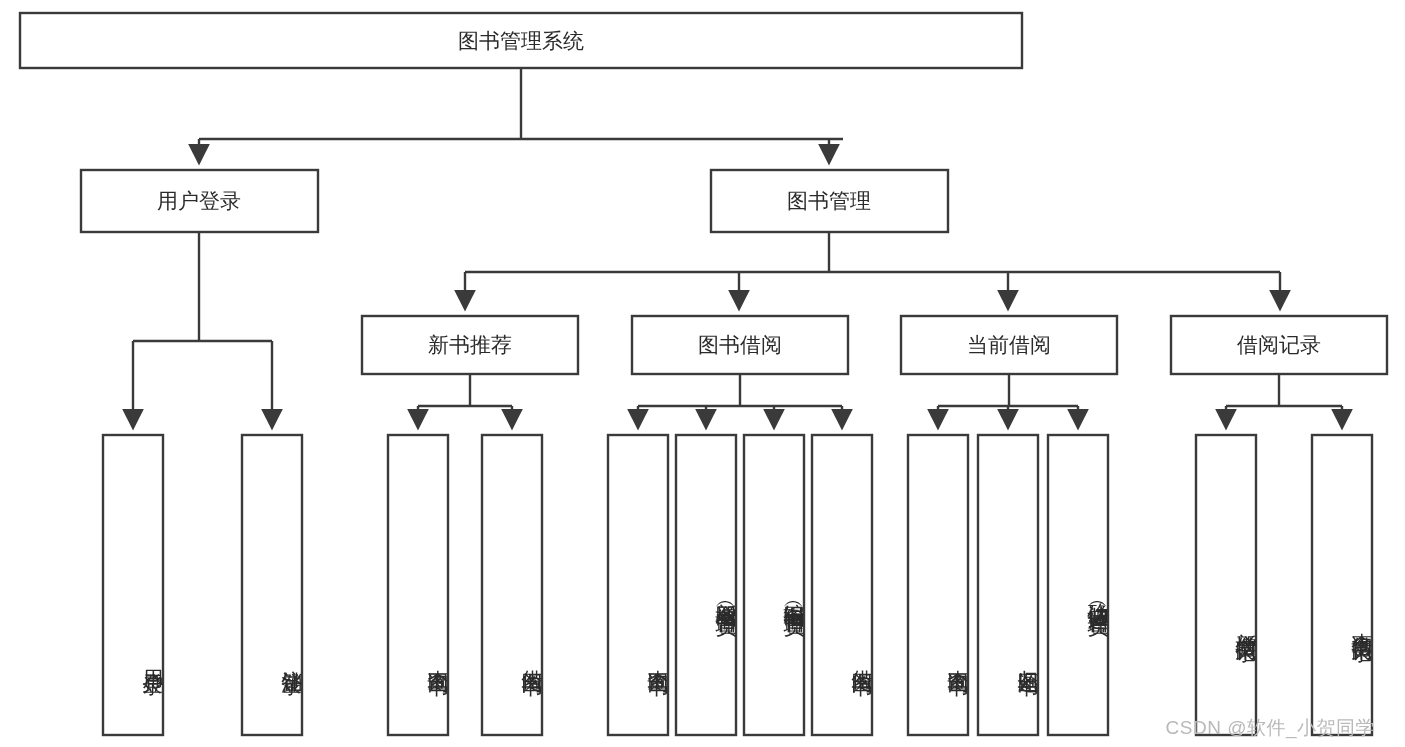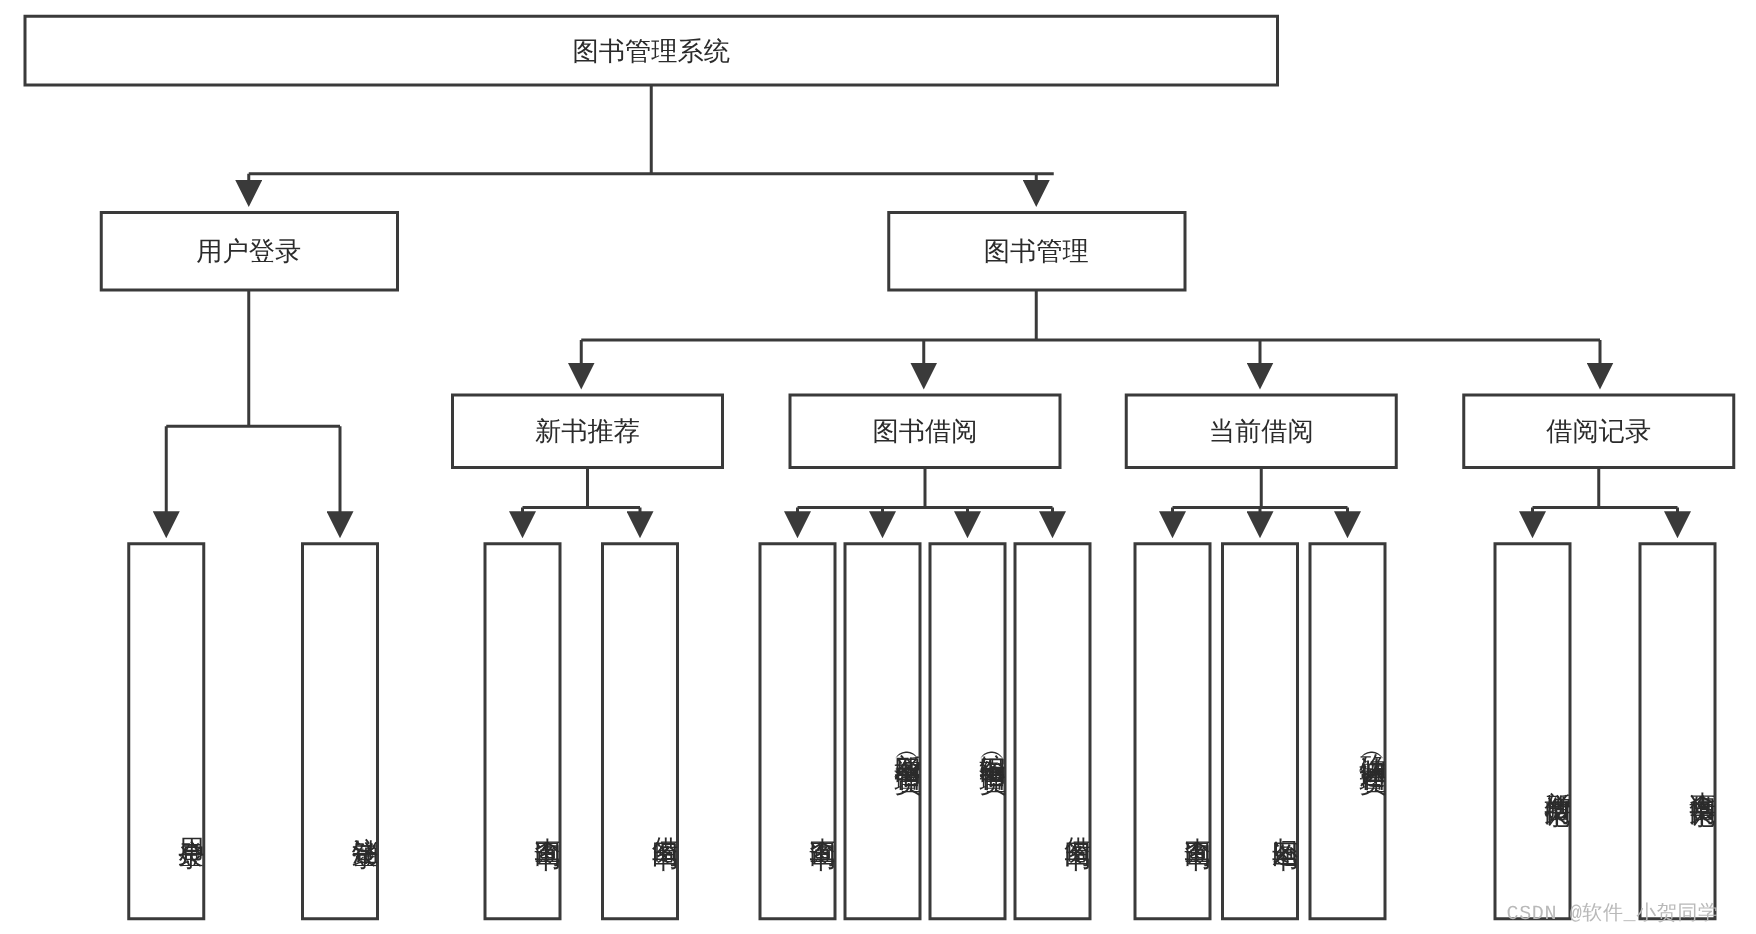--- a/index.html
+++ b/index.html
@@ -61,22 +61,22 @@
     display: flex;
     align-items: flex-start;
     justify-content: center;
     white-space: nowrap;
     pointer-events: none;
   }
   .watermark {
     position: absolute;
     right: 8px;
     bottom: 6px;
-    font-family: Liberation Mono, monospace;
-    font-size: 16px;
+    font-family: Liberation Sans, sans-serif;
+    font-size: 19px;
     color: #b9b9b9;
     white-space: nowrap;
     letter-spacing: 0.5px;
   }
 </style>
 </head>
 <body>
 
 <div id="diagram-root">
 

